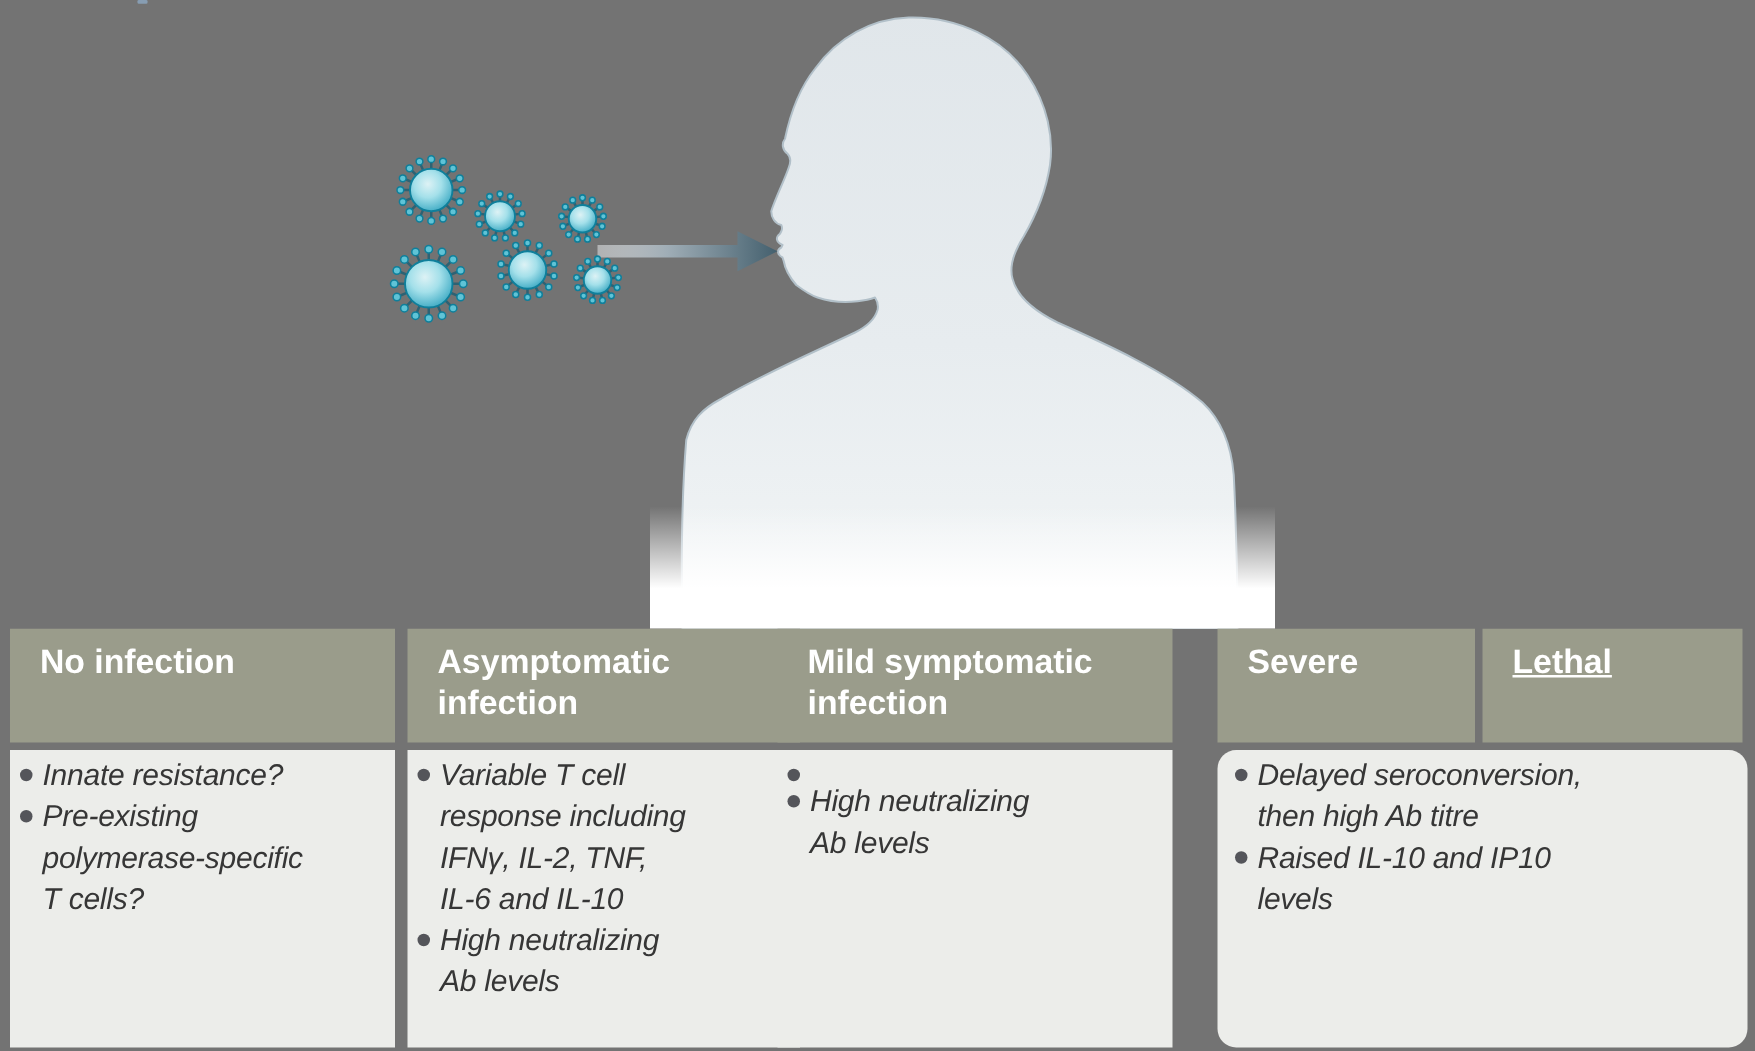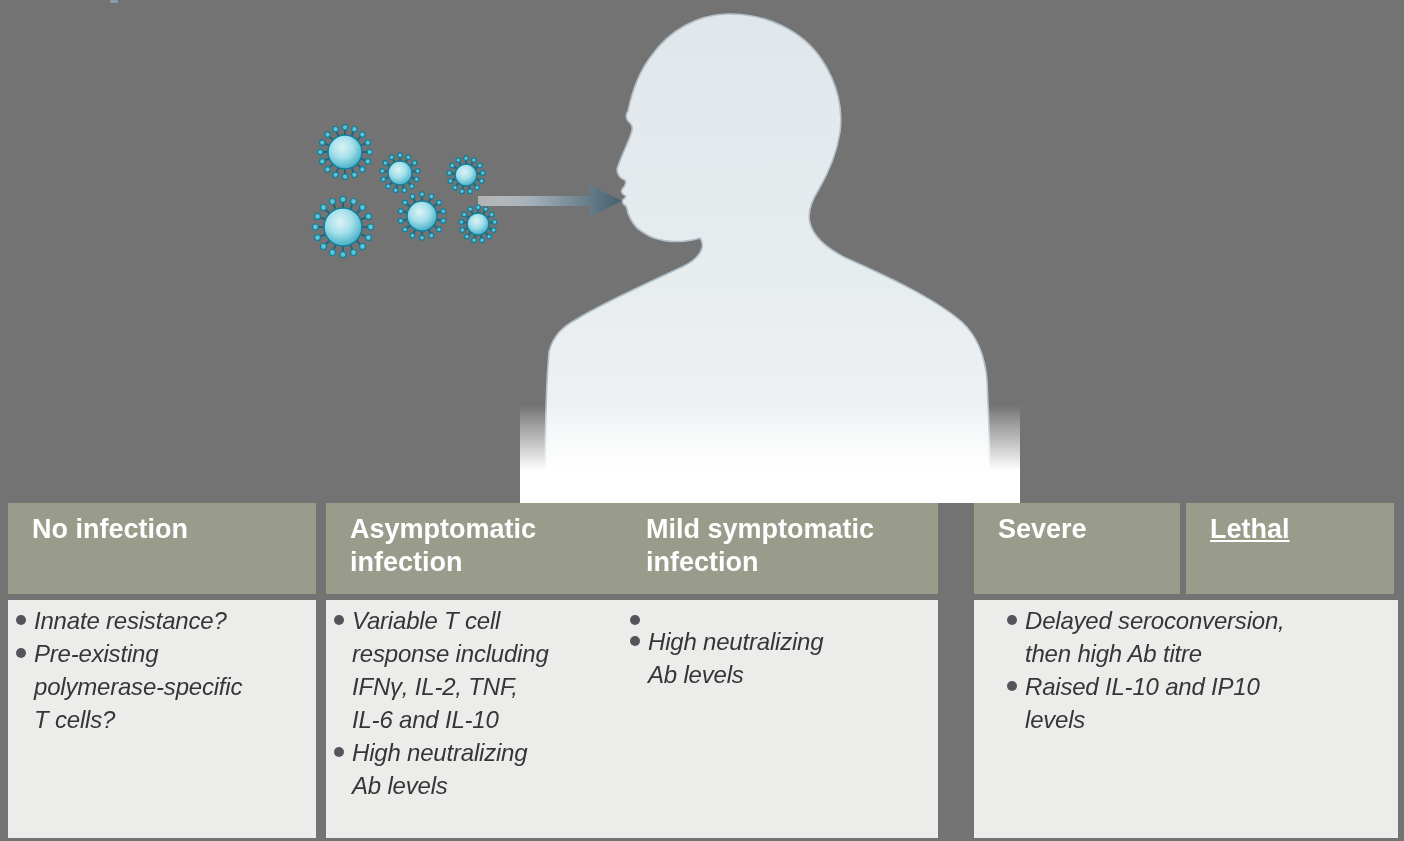--- a/index.html
+++ b/index.html
@@ -5,21 +5,21 @@
   html,body{margin:0;padding:0;background:#ffffff;}
   .canvas{position:relative;width:1404px;height:841px;background:#737373;overflow:hidden;
           font-family:"Liberation Sans",sans-serif;}
   .illo{position:absolute;left:0;top:0;}
   .frag{position:absolute;left:110px;top:0;width:8px;height:3px;background:#879db2;border-radius:1px;}
 
   .hcell{position:absolute;top:503px;height:91px;background:#9a9c8b;color:#ffffff;
          font-weight:bold;font-size:27px;line-height:33px;padding:10px 18px 0 24px;box-sizing:border-box;}
   .bcell{position:absolute;top:600px;height:238px;background:#ecedea;box-sizing:border-box;
          padding:4px 4px 0 8px;overflow:hidden;}
-  .bcell.cm{padding-left:33px;}
+  .bcell.cm{padding-left:14px;border-radius:15px;}
 
   .c1{left:8px;width:308px;}
   .c2{left:326px;width:314px;}
   .c3{left:622px;width:316px;}
   .c4{left:974px;width:206px;}
   .c5{left:1186px;width:208px;text-decoration:underline;}
   .cm{left:974px;width:424px;}
 
   .bullet{display:flex;align-items:flex-start;font-style:italic;}
   .dot{flex:none;width:10px;height:10px;border-radius:50%;background:#54555a;margin:11px 8px 0 0;}

